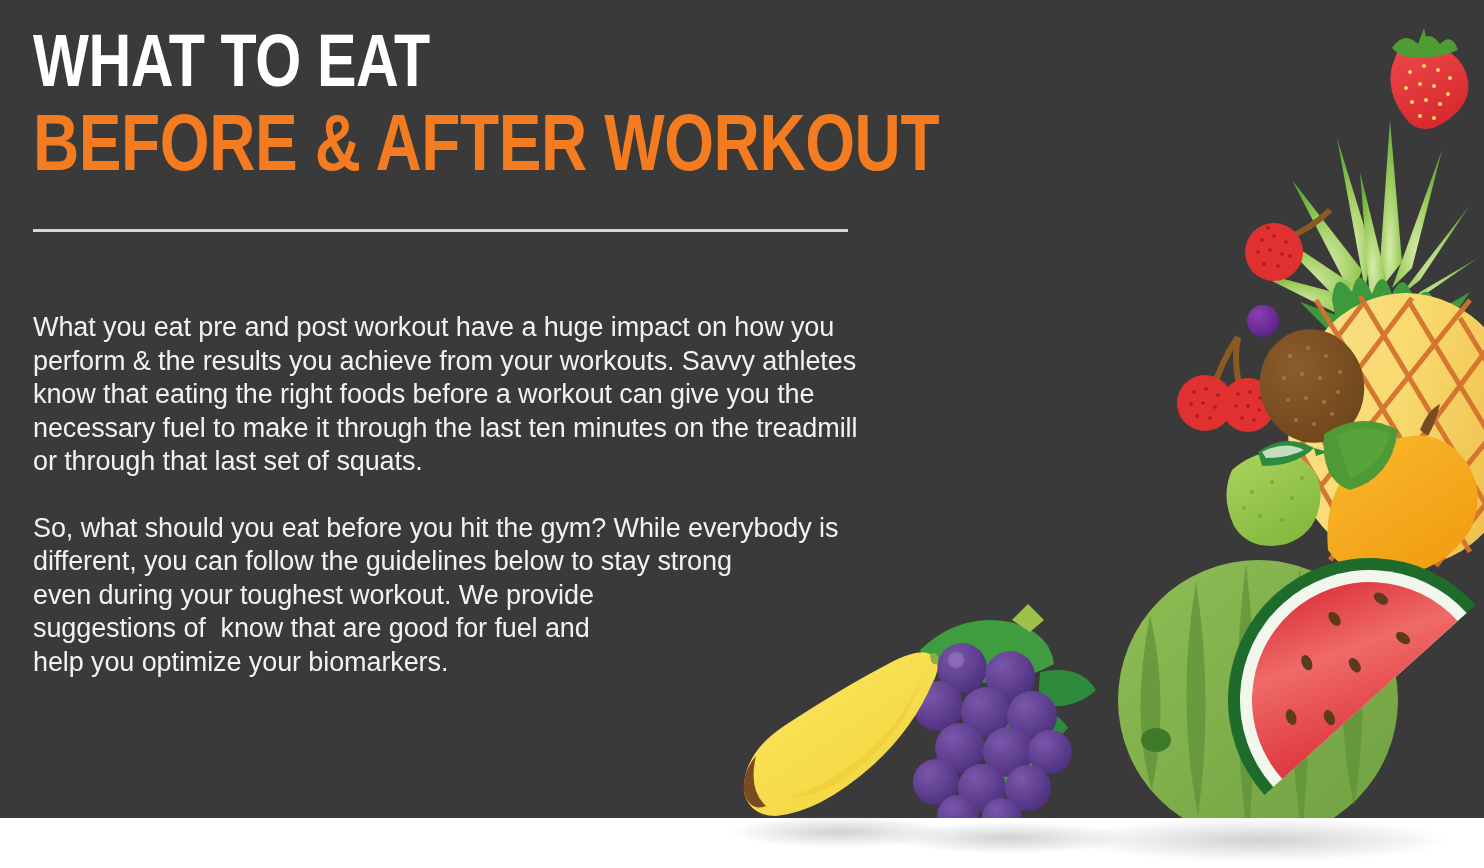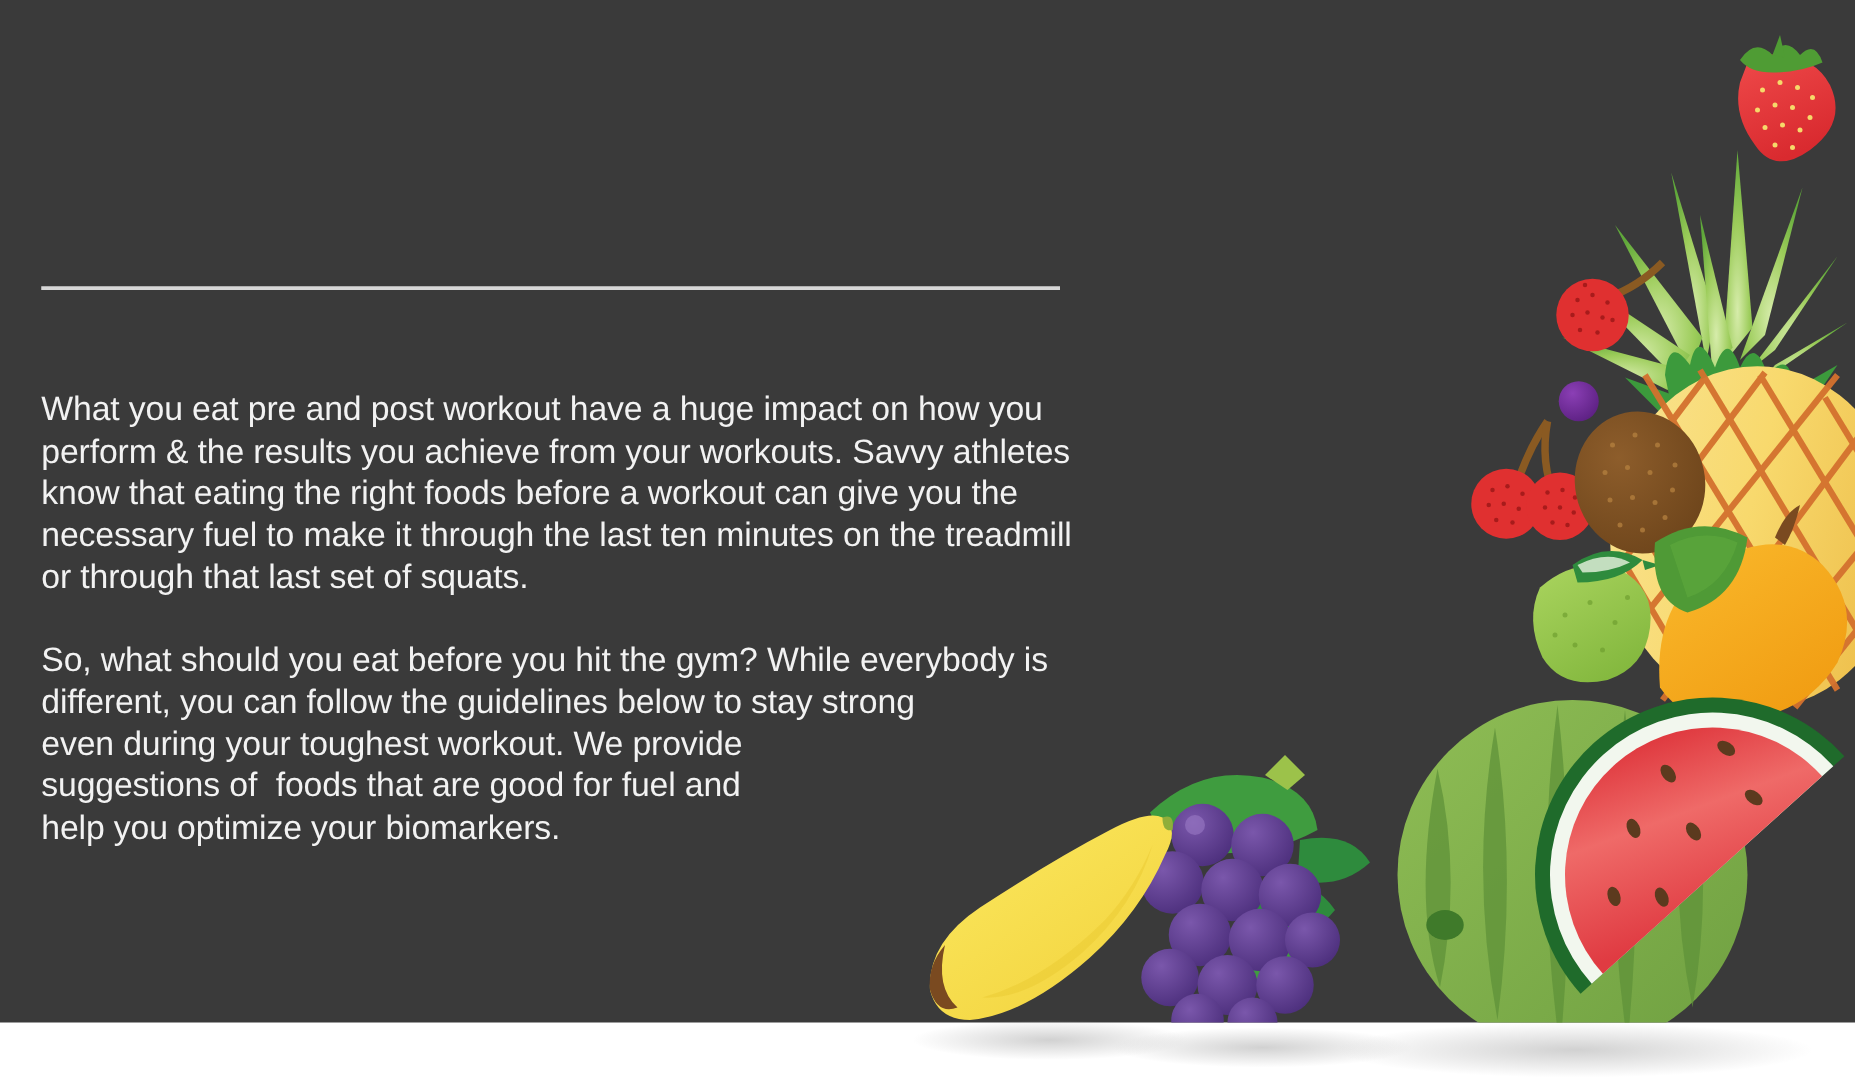--- a/index.html
+++ b/index.html
@@ -385,29 +385,33 @@
           <path d="M744 792 Q742 754 784 726 Q842 688 888 664 Q918 648 930 654 Q944 662 932 684 Q912 730 872 766 Q820 812 776 816 Q750 816 744 792 Z" fill="url(#gBanana)"></path>
           <path d="M744 792 Q742 772 756 756 Q748 790 766 806 Q750 812 744 792 Z" fill="#7a4a20"></path>
           <path d="M930 654 Q940 650 938 664 Q930 666 930 654 Z" fill="#8fae3a"></path>
           <path d="M786 798 Q836 784 884 736 Q908 710 922 676 Q908 724 866 762 Q822 800 786 798 Z" fill="#e9c72f" opacity="0.45"></path>
         </g>
 
       </g>
     </svg>
   </div>
 
+  <div class="title-block">
+    <div class="title-line title-line-1">WHAT TO EAT</div>
+    <div class="title-line title-line-2">BEFORE &amp;  AFTER WORKOUT</div>
+  </div>
 
   <div class="title-rule"></div>
 
   <div class="body-copy">
     <p class="para">What you eat pre and post workout have a huge impact on how you
 perform &amp; the results you achieve from your workouts. Savvy athletes
 know that eating the right foods before a workout can give you the
 necessary fuel to make it through the last ten minutes on the treadmill
 or through that last set of squats.</p>
     <p class="para">So, what should you eat before you hit the gym? While everybody is
 different, you can follow the guidelines below to stay strong
 even during your toughest workout. We provide
-suggestions of  foods that are good for fuel and
+suggestions of  know that are good for fuel and
 help you optimize your biomarkers.</p>
   </div>
 
 </div>
 
 </body></html>

